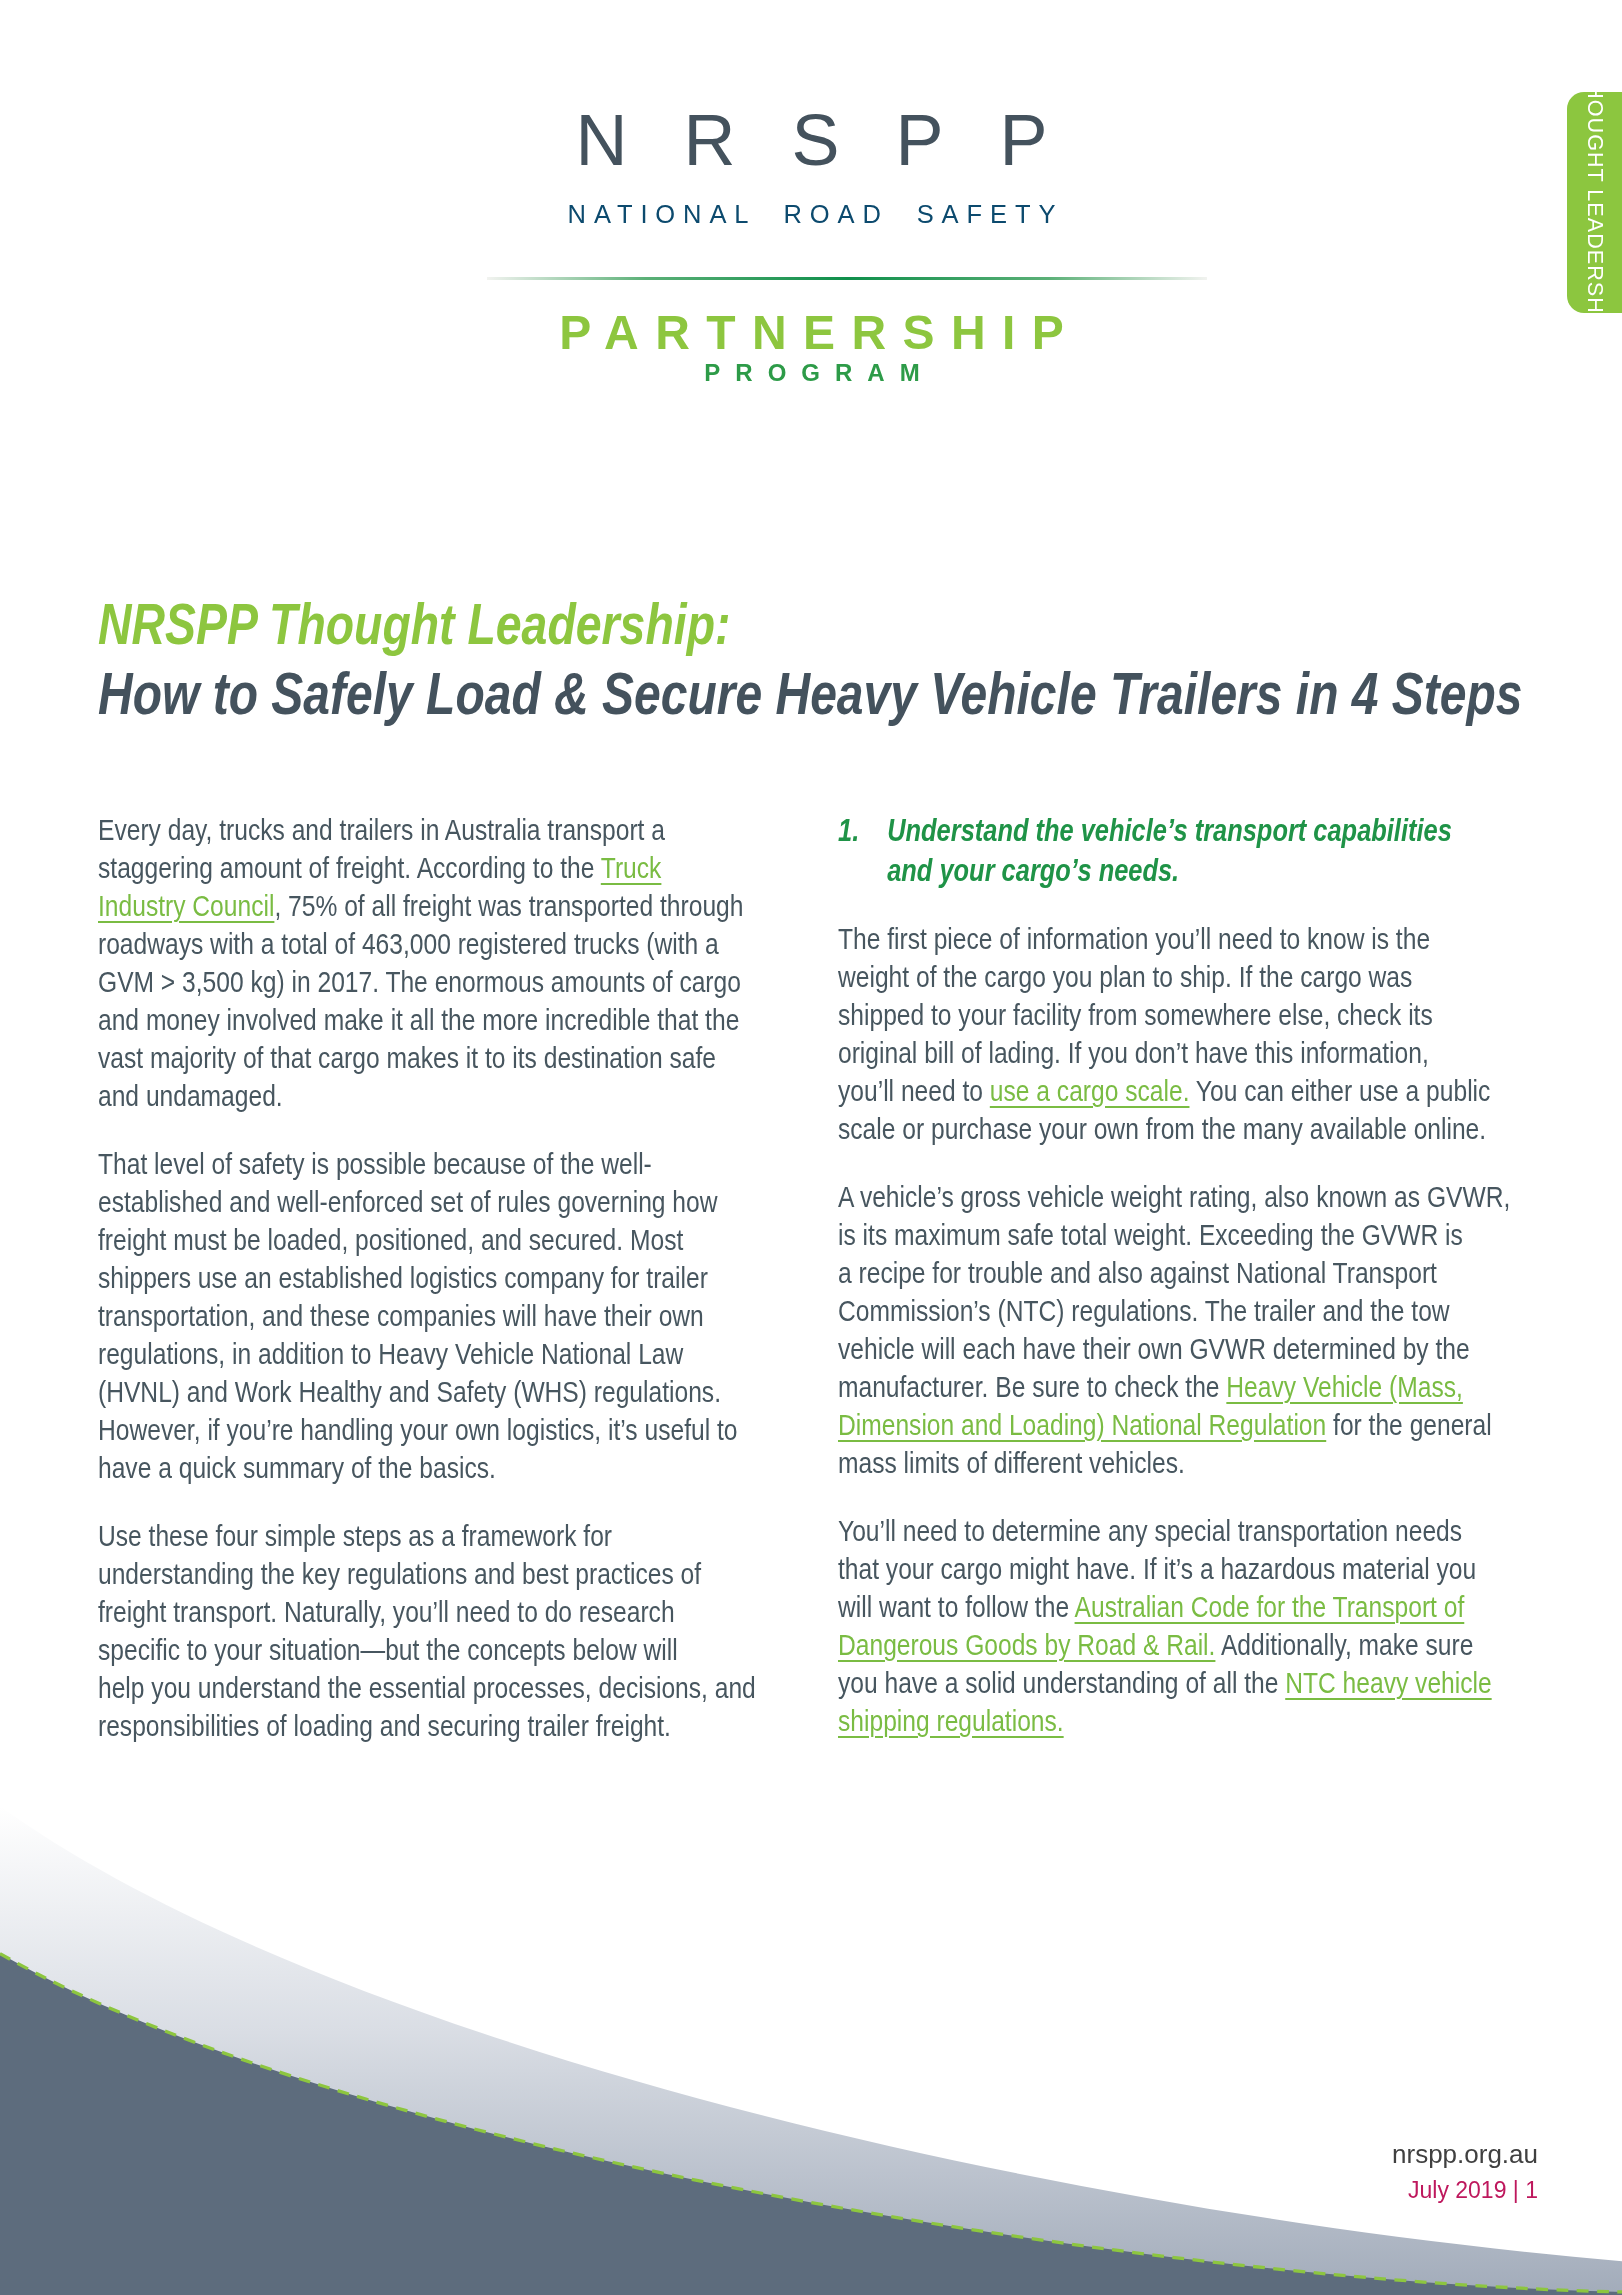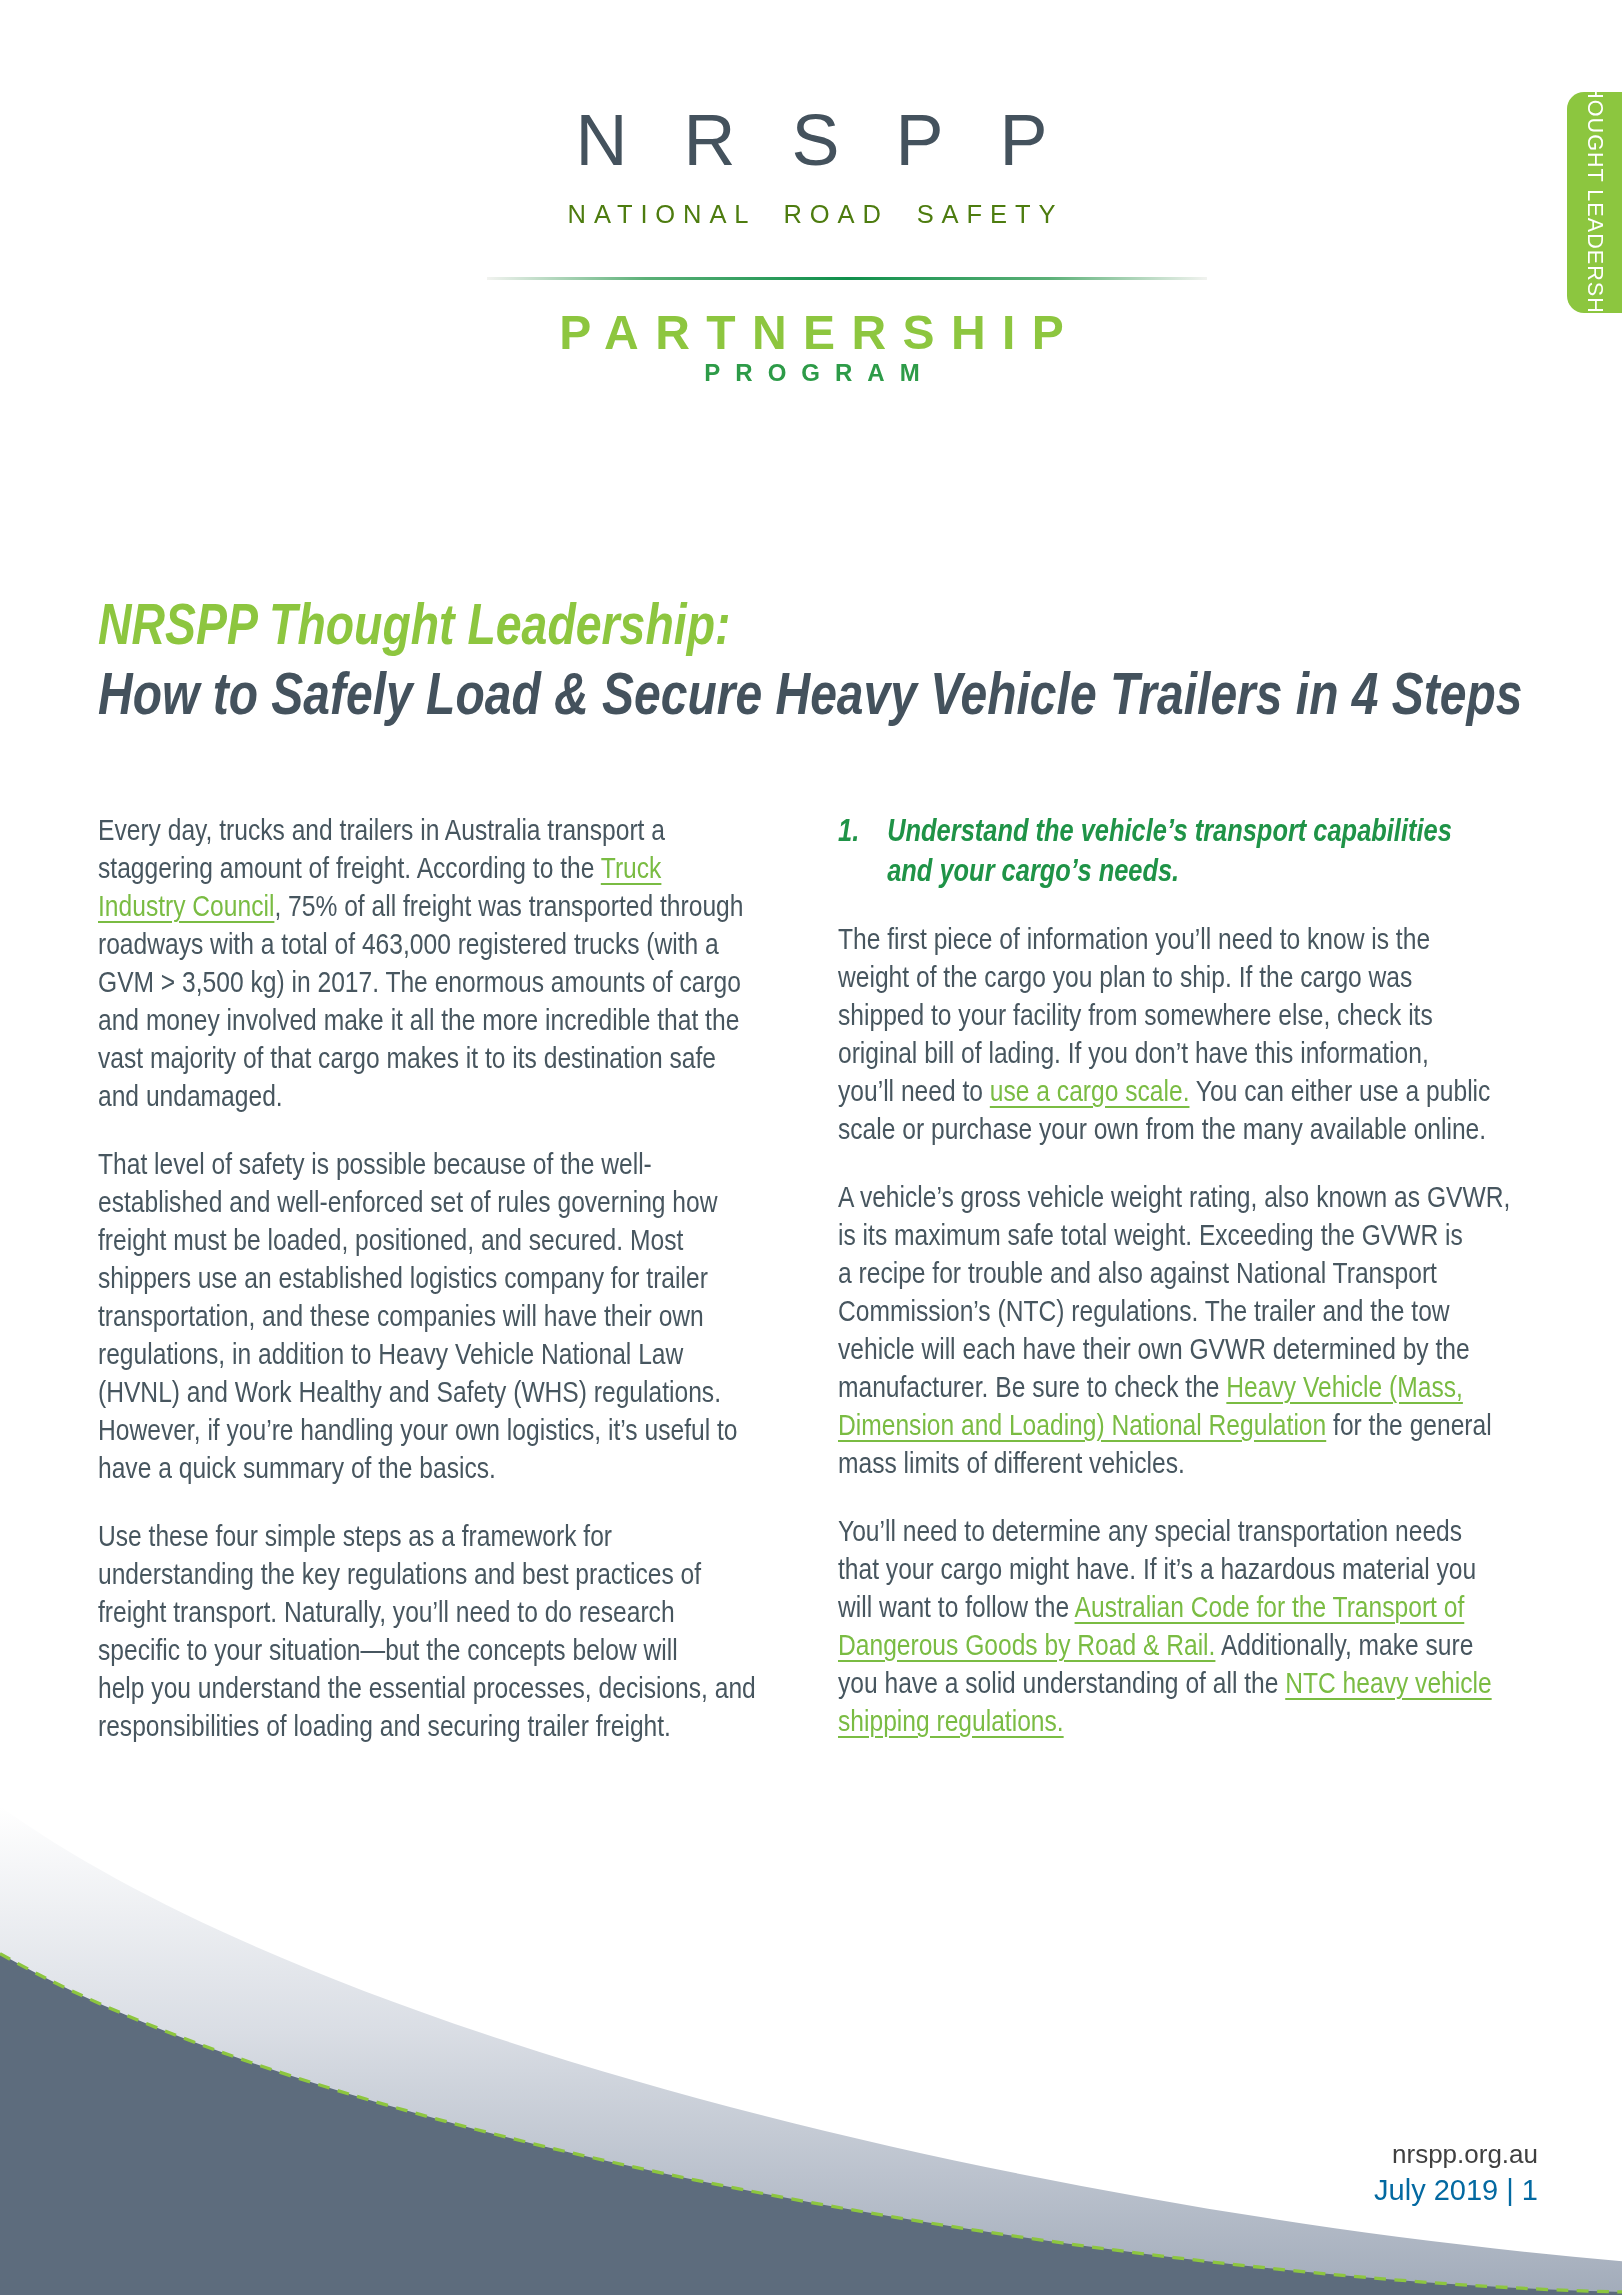--- a/index.html
+++ b/index.html
@@ -4,21 +4,21 @@
 <style>
   * { margin:0; padding:0; box-sizing:border-box; }
   html,body { background:#ffffff; }
   .page {
     position:relative; width:1623px; height:2295px; background:#ffffff;
     overflow:hidden; font-family:"Liberation Sans", sans-serif;
   }
   
   .logo-line { position:absolute; left:0; width:100%; text-align:center; white-space:nowrap; }
   .logo-brand { top:99px; font-size:72px; font-weight:400; color:#44525d; letter-spacing:56px; padding-left:56px; }
-  .logo-sub   { top:200px; font-size:25.5px; font-weight:400; color:#4d7c0f; letter-spacing:7.9px; word-spacing:13px; padding-left:7.9px; }
+  .logo-sub   { top:200px; font-size:25.5px; font-weight:400; color:#0c4a6e; letter-spacing:7.9px; word-spacing:13px; padding-left:7.9px; }
   .logo-divider {
     position:absolute; top:277px; left:487px; width:720px; height:2.6px;
     background:linear-gradient(90deg,#f2f3f0 0%,#5bb077 22%,#0f8f4b 50%,#5bb077 78%,#f2f3f0 100%);
   }
   .logo-part  { top:305px; font-size:48px; font-weight:700; color:#8dc63f; letter-spacing:16.4px; padding-left:16.4px; }
   .logo-prog  { top:359px; font-size:24px; font-weight:700; color:#2d9b48; letter-spacing:15px; padding-left:16px; }
   
   .side-tab {
     position:absolute; top:92px; left:1567px; width:56px; height:221px;
     background:#8cc63f; border-radius:17px 0 0 17px;
@@ -51,21 +51,21 @@
   .step-head {
     display:flex; font-style:italic; font-weight:700; color:#1f9347;
     font-size:31px; line-height:40px; margin-bottom:29px;
   }
   .step-num { flex:0 0 60px; }
   
   .swoosh { position:absolute; left:0; top:1767px; width:1623px; height:542px; }
   
   .footer { position:absolute; top:2138px; right:85px; text-align:right; }
   .footer .site { font-size:26px; font-weight:400; color:#404040; line-height:33px; }
-  .footer .datepage { font-size:29px; font-weight:400; color:#0369a1; line-height:38px; }
+  .footer .datepage { font-size:23px; font-weight:400; color:#be185d; line-height:38px; }
 </style>
 </head>
 <body>
 
 <div class="page">
 
   <div class="logo-line logo-brand">NRSPP</div>
   <div class="logo-line logo-sub">NATIONAL ROAD SAFETY</div>
   <div class="logo-divider"></div>
   <div class="logo-line logo-part">PARTNERSHIP</div>

